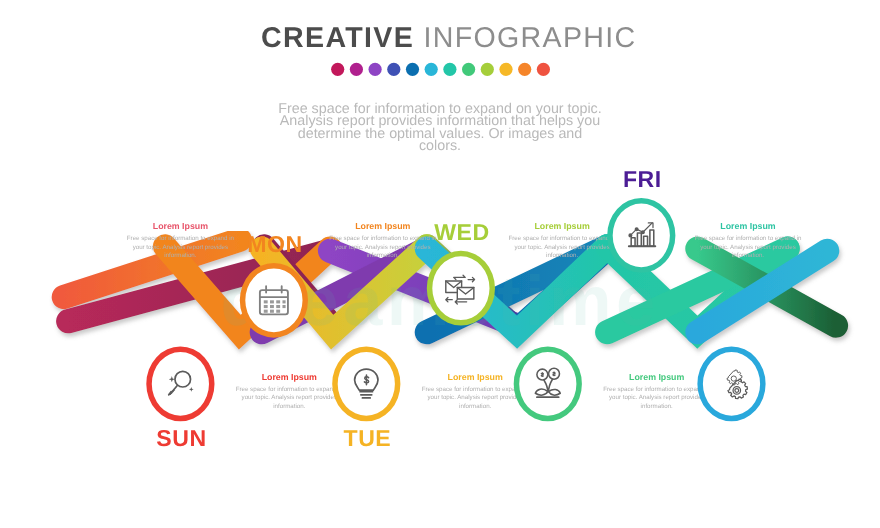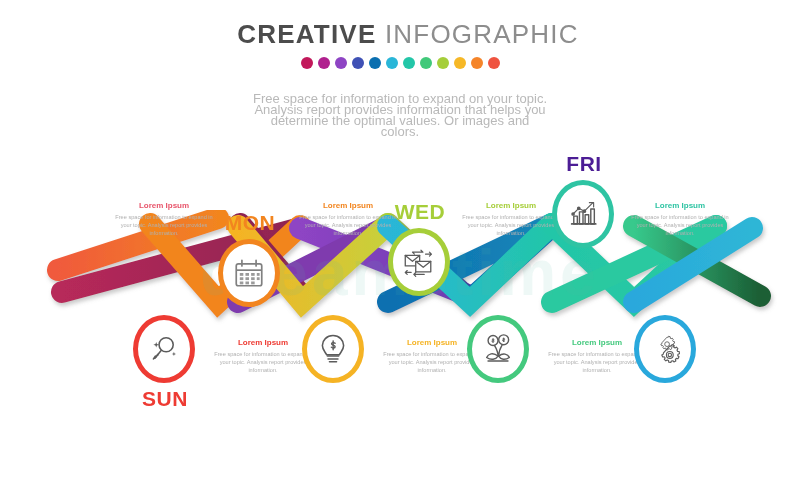--- a/index.html
+++ b/index.html
@@ -207,20 +207,21 @@
       <div class="node" style="left: 302px; top: 315px;">
         <div class="circle" style="border-color: rgb(245, 179, 36);">
           <svg viewBox="0 0 48 48" fill="none" stroke="#5b5b5b" stroke-width="2.2" stroke-linecap="round">
       <path d="M24 5 C15 5 9 12 9 19 c0 6 4 9 6 13 h18 c2 -4 6 -7 6 -13 C39 12 33 5 24 5z"></path>
       <path d="M16 34 h16 M17 38 h14 M19 42 h10"></path>
       <path d="M27 16 c-1.2 -1.4 -5 -1.6 -5 .6 0 2.4 5 1.6 5 4.2 0 2.2 -4 2.2 -5.4 .6" stroke-width="2"></path>
       <line x1="24.2" y1="12.5" x2="24.2" y2="25" stroke-width="2"></line>
     </svg>
         </div>
         <div style="height: 4px;"></div>
+        <div class="daylabel" style="color: rgb(245, 179, 36);">TUE</div>
       </div>
       <div class="node" style="left: 388px; top: 152px;">
         <div class="daylabel" style="color: rgb(166, 206, 57); margin-top: 48px;">WED</div>
         <div style="height: 4px;"></div>
         <div class="circle" style="border-color: rgb(166, 206, 57);">
           <svg viewBox="0 0 52 48" fill="none" stroke="#5b5b5b" stroke-width="2" stroke-linecap="round" stroke-linejoin="round">
       <rect x="5" y="14" width="22" height="16" fill="#fff"></rect>
       <path d="M5 14 l11 9 11 -9"></path>
       <rect x="21" y="23" width="23" height="16" fill="#fff"></rect>
       <path d="M21 23 l11.5 9 11.5 -9"></path>

